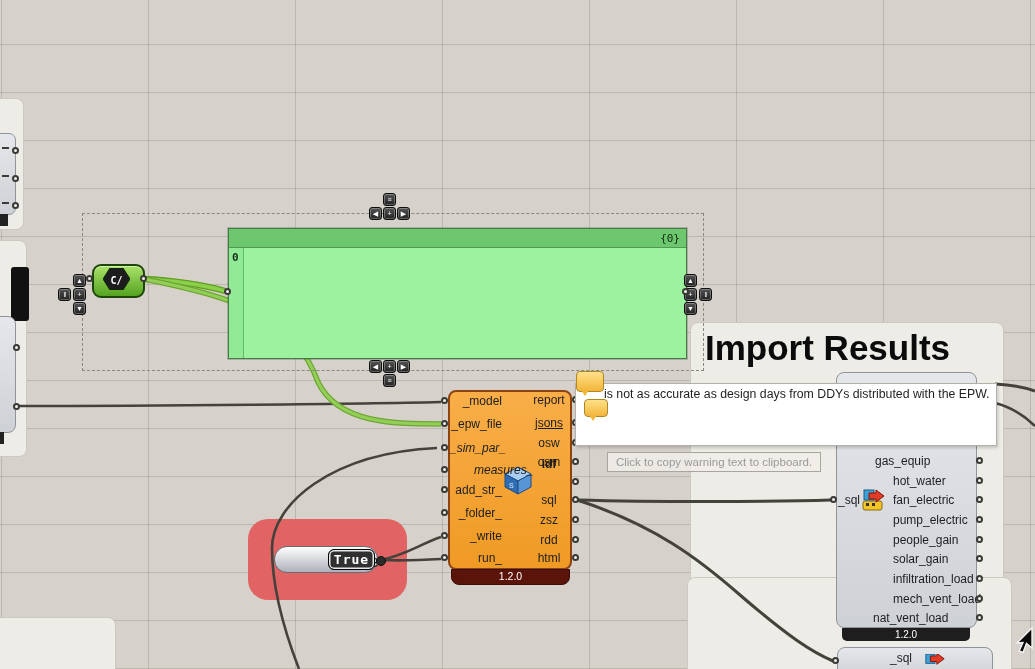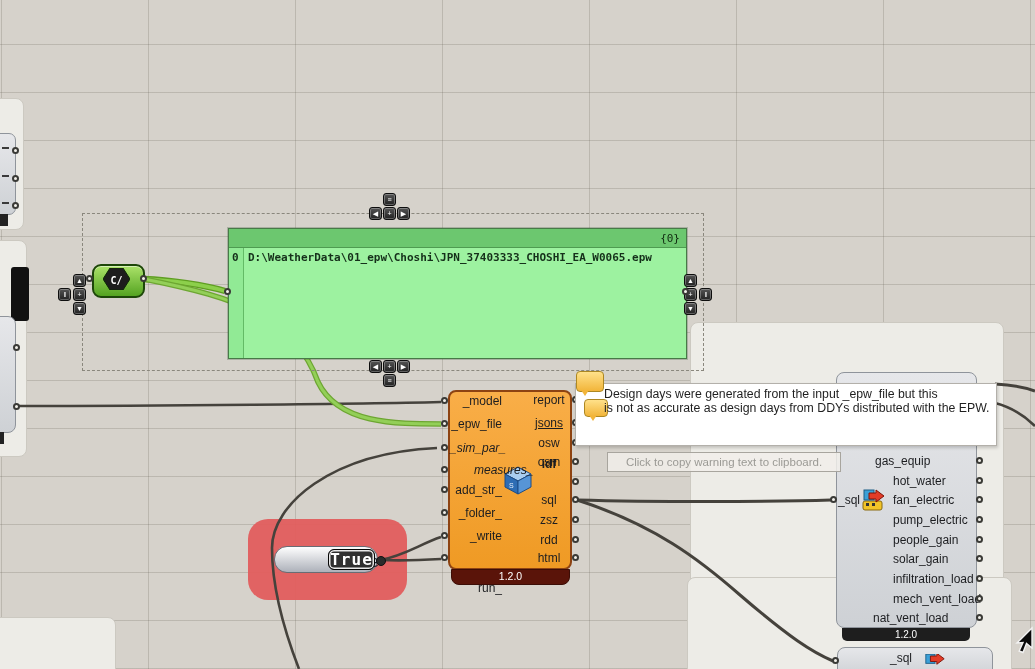--- a/index.html
+++ b/index.html
@@ -31,38 +31,39 @@
   .panel-gutter{position:absolute;left:0;top:19px;bottom:0;width:14px;background:#91ea95;
     border-right:1px solid #63bb66;}
   .mono{font-family:"DejaVu Sans Mono","Liberation Mono",monospace;}
   .balloon{position:absolute;background:linear-gradient(#ffe18a,#f2b53a);border:1px solid #ad8823;
     border-radius:4px;}
   .balloon:after{content:"";position:absolute;left:4px;bottom:-5px;width:0;height:0;
     border-left:4px solid transparent;border-right:4px solid transparent;border-top:6px solid #f2b53a;}
   .warnbox{position:absolute;left:575px;top:383px;width:422px;height:63px;z-index:5;
     background:#fff;border:1px solid #b3b0aa;box-shadow:1px 2px 3px rgba(0,0,0,.18);box-sizing:border-box;}
   .warn-line{white-space:pre;font-size:12.3px;line-height:14.3px;color:#1f1f1f;}
-  .copytip{position:absolute;left:607px;top:452px;width:234px;height:20px;z-index:5;box-sizing:border-box;
+  .copytip{position:absolute;left:607px;top:452px;width:214px;height:20px;z-index:5;box-sizing:border-box;
     background:rgba(241,239,234,.85);border:1px solid #a8a59e;color:#9b9a95;font-size:11.5px;
     line-height:18px;text-align:center;}
   .title{position:absolute;left:705px;top:328px;z-index:2;font-size:35px;font-weight:bold;color:#0b0b0b;}
   .vbar{color:#fff;text-align:center;position:absolute;z-index:4;}
 </style>
 </head>
 <body>
 
 <div id="stage">
 
   <div class="group" style="left:-30px;top:98px;width:52px;height:130px;"></div>
   <div class="group" style="left:-30px;top:240px;width:55px;height:215px;"></div>
   <div class="group" style="left:690px;top:322px;width:312px;height:323px;"></div>
   <div class="group" style="left:687px;top:577px;width:323px;height:100px;"></div>
   <div class="group" style="left:-30px;top:617px;width:144px;height:90px;"></div>
   <div class="abs" style="left:248px;top:519px;width:159px;height:81px;background:#e25d5d;border-radius:20px;z-index:1;opacity:.95;"></div>
 
+  <div class="title">Import Results</div>
 
   <svg class="wires" width="1035" height="669" viewBox="0 0 1035 669">
     <path d="M16,406 C160,406 360,404 441,402" fill="none" stroke="#45423c" stroke-width="2.6"></path>
     <path d="M299,669 C282,625 272,585 272,548 C272,505 330,453 437,448" fill="none" stroke="#45423c" stroke-width="2.6"></path>
     <path d="M144,279 C170,280 205,285 225,291" fill="none" stroke="#5f9e22" stroke-width="6.5"></path>
     <path d="M144,279 C170,280 205,285 225,291" fill="none" stroke="#8ccf4b" stroke-width="3.6"></path>
     <path d="M144,279 C240,298 295,318 318,382 C338,424 395,424 441,424" fill="none" stroke="#6da632" stroke-width="5.5"></path>
     <path d="M144,279 C240,298 295,318 318,382 C338,424 395,424 441,424" fill="none" stroke="#93cf58" stroke-width="3"></path>
     <path d="M380,560 C404,556 420,544 441,537" fill="none" stroke="#45423c" stroke-width="2.6"></path>
     <path d="M380,560 C404,561 424,560 441,559" fill="none" stroke="#45423c" stroke-width="2.6"></path>
@@ -111,21 +112,20 @@
     <text x="13.5" y="15.5" text-anchor="middle" font-size="10" font-weight="bold" fill="#fff" font-family="DejaVu Sans Mono, monospace">C/</text>
   </svg>
   <div class="port" style="left:86px;top:275px;"></div>
   <div class="port" style="left:140px;top:275px;"></div>
 
   <div class="panel">
     <div class="panel-head"></div>
     <div class="abs mono" style="right:6px;top:3px;font-size:11px;color:#102a10;">{0}</div>
     <div class="panel-gutter"></div>
     <div class="abs mono" style="left:3px;top:22px;font-size:11px;font-weight:600;color:#15301a;">0</div>
-    <div class="abs mono" style="left:19px;top:22px;font-size:11px;font-weight:600;color:#15301a;white-space:nowrap;">D:\WeatherData\01_epw\Choshi\JPN_37403333_CHOSHI_EA_W0065.epw</div>
   </div>
   <div class="port" style="left:224px;top:288px;"></div>
   <div class="port" style="left:682px;top:288px;"></div>
 
   <div class="abs" style="left:448px;top:390px;width:124px;height:180px;z-index:3;border-radius:8px;border:2px solid #8d4312;background:linear-gradient(180deg,#f9ae48,#ef9a24);box-sizing:border-box;"></div>
   <div class="abs" style="left:451px;top:569px;width:119px;height:16px;z-index:3;background:#5a1409;border:1px solid #3c0d06;border-radius:0 0 8px 8px;box-sizing:border-box;"></div>
   <div class="vbar" style="left:451px;top:570px;width:119px;font-size:10.5px;">1.2.0</div>
   <svg class="abs" style="left:503px;top:465px;z-index:4;" width="30" height="30" viewBox="0 0 30 30">
     <polygon points="15,2 28,9 15,16 2,9" fill="#a9cdf0" stroke="#1d4c86" stroke-width="1"></polygon>
     <polygon points="2,9 15,16 15,29 2,22" fill="#2e6db4" stroke="#1d4c86" stroke-width="1"></polygon>
@@ -133,21 +133,21 @@
     <text x="6" y="23" font-size="7" fill="#eaf2fb" font-family="Liberation Sans, sans-serif">S</text>
   </svg>
 
   <div class="lbl" style="left:450px;top:393px;width:52px;text-align:right;">_model</div>
   <div class="lbl" style="left:450px;top:416px;width:52px;text-align:right;">_epw_file</div>
   <div class="lbl" style="left:450px;top:440px;width:52px;text-align:right;font-style:italic;">_sim_par_</div>
   <div class="lbl" style="left:474px;top:462px;width:52px;text-align:right;font-style:italic;">measures_</div>
   <div class="lbl" style="left:450px;top:482px;width:52px;text-align:right;">add_str_</div>
   <div class="lbl" style="left:450px;top:505px;width:52px;text-align:right;">_folder_</div>
   <div class="lbl" style="left:450px;top:528px;width:52px;text-align:right;">_write</div>
-  <div class="lbl" style="left:450px;top:580px;width:52px;text-align:right;">run_</div>
+  <div class="lbl" style="left:450px;top:550px;width:52px;text-align:right;">run_</div>
 
   <div class="lbl" style="left:521px;top:392px;width:56px;text-align:center;">report</div>
   <div class="lbl" style="left:521px;top:415px;width:56px;text-align:center;text-decoration:underline;">jsons</div>
   <div class="lbl" style="left:521px;top:435px;width:56px;text-align:center;">osw</div>
   <div class="lbl" style="left:521px;top:454px;width:56px;text-align:center;">osm</div>
   <div class="lbl" style="left:521px;top:456px;width:56px;text-align:center;font-weight:bold;">idf</div>
   <div class="lbl" style="left:521px;top:492px;width:56px;text-align:center;">sql</div>
   <div class="lbl" style="left:521px;top:512px;width:56px;text-align:center;">zsz</div>
   <div class="lbl" style="left:521px;top:532px;width:56px;text-align:center;">rdd</div>
   <div class="lbl" style="left:521px;top:550px;width:56px;text-align:center;">html</div>
@@ -205,30 +205,29 @@
   <div class="lbl" style="left:890px;top:650px;width:30px;">_sql</div>
   <svg class="abs" style="left:924px;top:654px;z-index:4;" width="22" height="15" viewBox="0 0 24 16">
     <rect x="2" y="0" width="10" height="10" fill="#3aa0d8" stroke="#1c5e86" stroke-width="1"></rect>
     <path d="M7 2 L14 2 L14 -1 L22 5 L14 11 L14 8 L7 8 Z" fill="#e23c28" stroke="#7e1408" stroke-width="1"></path>
   </svg>
   <div class="port" style="left:832px;top:657px;"></div>
 
   <div class="abs" style="left:274px;top:546px;width:104px;height:27px;z-index:3;border-radius:13px;border:1px solid #686c74;background:linear-gradient(#fefefe,#adb1ba);box-sizing:border-box;">
     <span style="position:absolute;left:14px;top:5px;font-size:17px;color:#1d2530;margin-left:40px;">Toggle</span>
     <div style="position:absolute;right:2px;top:2px;width:47px;height:21px;background:#303030;border:1px solid #060606;border-radius:6px;box-shadow:inset 0 0 0 1.5px #e8e8e8;box-sizing:border-box;text-align:center;">
-      <span class="mono" style="font-size:16px;font-weight:bold;color:#fff;line-height:19px;letter-spacing:1px;">True</span>
+      <span class="mono" style="font-size:13px;font-weight:bold;color:#fff;line-height:19px;letter-spacing:1px;">True</span>
     </div>
   </div>
   <div class="abs" style="left:376px;top:556px;width:8px;height:8px;border-radius:50%;background:#2b2b2b;border:1px solid #111;z-index:4;"></div>
 
   <div class="balloon" style="left:576px;top:371px;width:26px;height:19px;z-index:6;"></div>
   <div class="warnbox">
     <div class="balloon" style="left:8px;top:15px;width:22px;height:16px;"></div>
     <div style="position:absolute;left:28px;top:3px;">
-      <div class="warn-line">Design days were generated from the input _epw_file but this</div>
       <div class="warn-line">is not as accurate as design days from DDYs distributed with the EPW.</div>
     </div>
   </div>
   <div class="copytip">Click to copy warning text to clipboard.</div>
 
   <svg class="abs" style="left:1008px;top:626px;z-index:9;" width="28" height="42" viewBox="0 0 28 42">
     <path d="M24,2 L24,22 L18.5,17.5 L15,26.5 L11.2,25 L15,16.5 L9,17 Z" fill="#0a0a0a" stroke="#f2f2f2" stroke-width="1.4"></path>
   </svg>
 
 </div>

